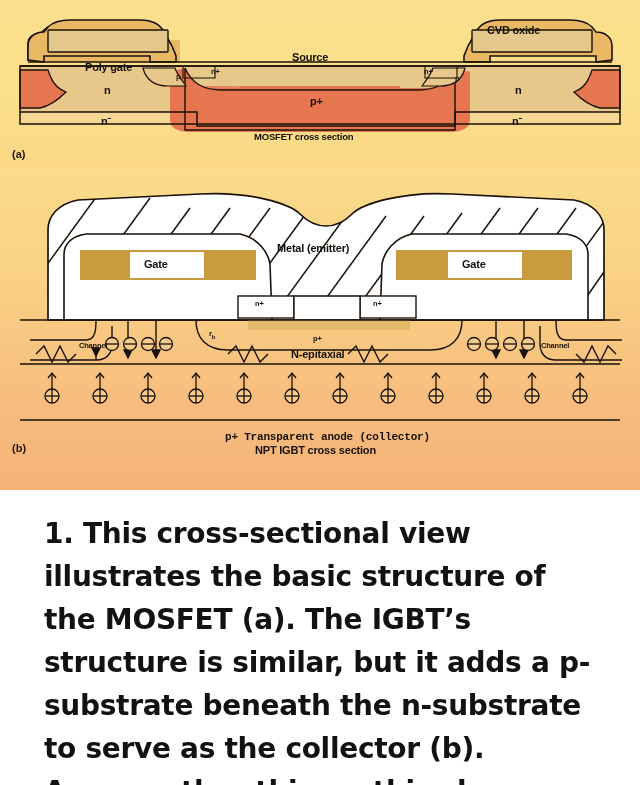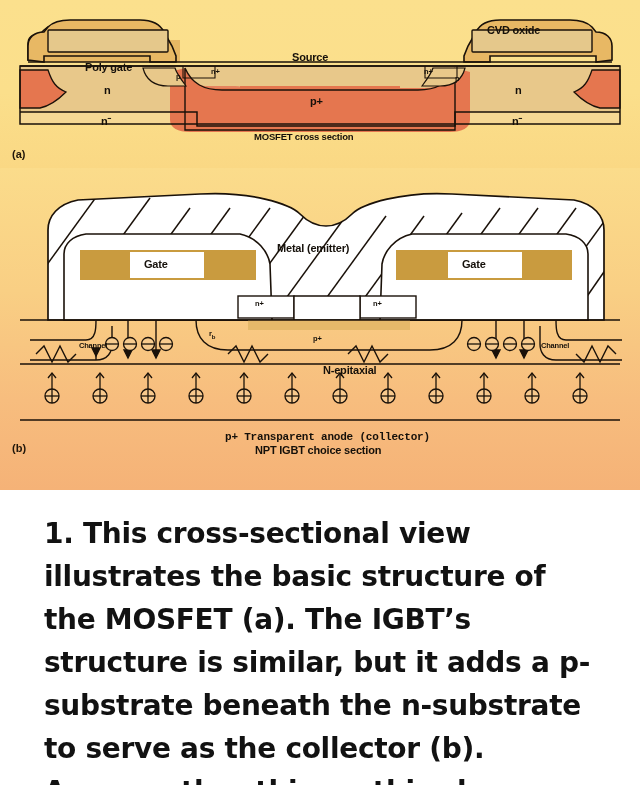--- a/index.html
+++ b/index.html
@@ -295,26 +295,26 @@
 
     <span class="fig-label lbl-sm" style="left:277px;top:74px;">Metal (emitter)</span>
     <span class="fig-label lbl-sm" style="left:144px;top:90px;">Gate</span>
     <span class="fig-label lbl-sm" style="left:462px;top:90px;">Gate</span>
     <span class="fig-label lbl-xs" style="left:255px;top:131px;">n+</span>
     <span class="fig-label lbl-xs" style="left:373px;top:131px;">n+</span>
     <span class="fig-label lbl-xs" style="left:209px;top:161px;">
       <span>r</span><sub style="font-size:6px;">b</sub>
     </span>
     <span class="fig-label lbl-xs" style="left:313px;top:166px;">p+</span>
-    <span class="fig-label lbl-sm" style="left:291px;top:196px;margin-left:32px;">N-epitaxial</span>
+    <span class="fig-label lbl-sm" style="left:291px;top:180px;">N-epitaxial</span>
     <span class="fig-label lbl-xs" style="left:79px;top:173px;">Channel</span>
     <span class="fig-label lbl-xs" style="left:541px;top:173px;">Channel</span>
 
     <span class="fig-label lbl-sm" style="left:225px;top:263px;font-family:Liberation Mono, monospace;">p+ Transparent anode (collector)</span>
-    <span class="fig-label lbl-sm" style="left:255px;top:276px;">NPT IGBT choice section</span>
+    <span class="fig-label lbl-sm" style="left:255px;top:276px;">NPT IGBT cross section</span>
     <span class="panel-letter" style="left:12px;top:274px;">(b)</span>
   </div>
 
   <div class="caption-area">
     <div class="caption">1. This cross-sectional view illustrates the basic structure of the MOSFET (a). The IGBT’s structure is similar, but it adds a p-substrate beneath the n-substrate to serve as the collector (b). Among other things, this change makes the IGBT the distinct choice for breakdown voltages over 1000 V.</div>
   </div>
 
 </div>
 
 </body></html>

